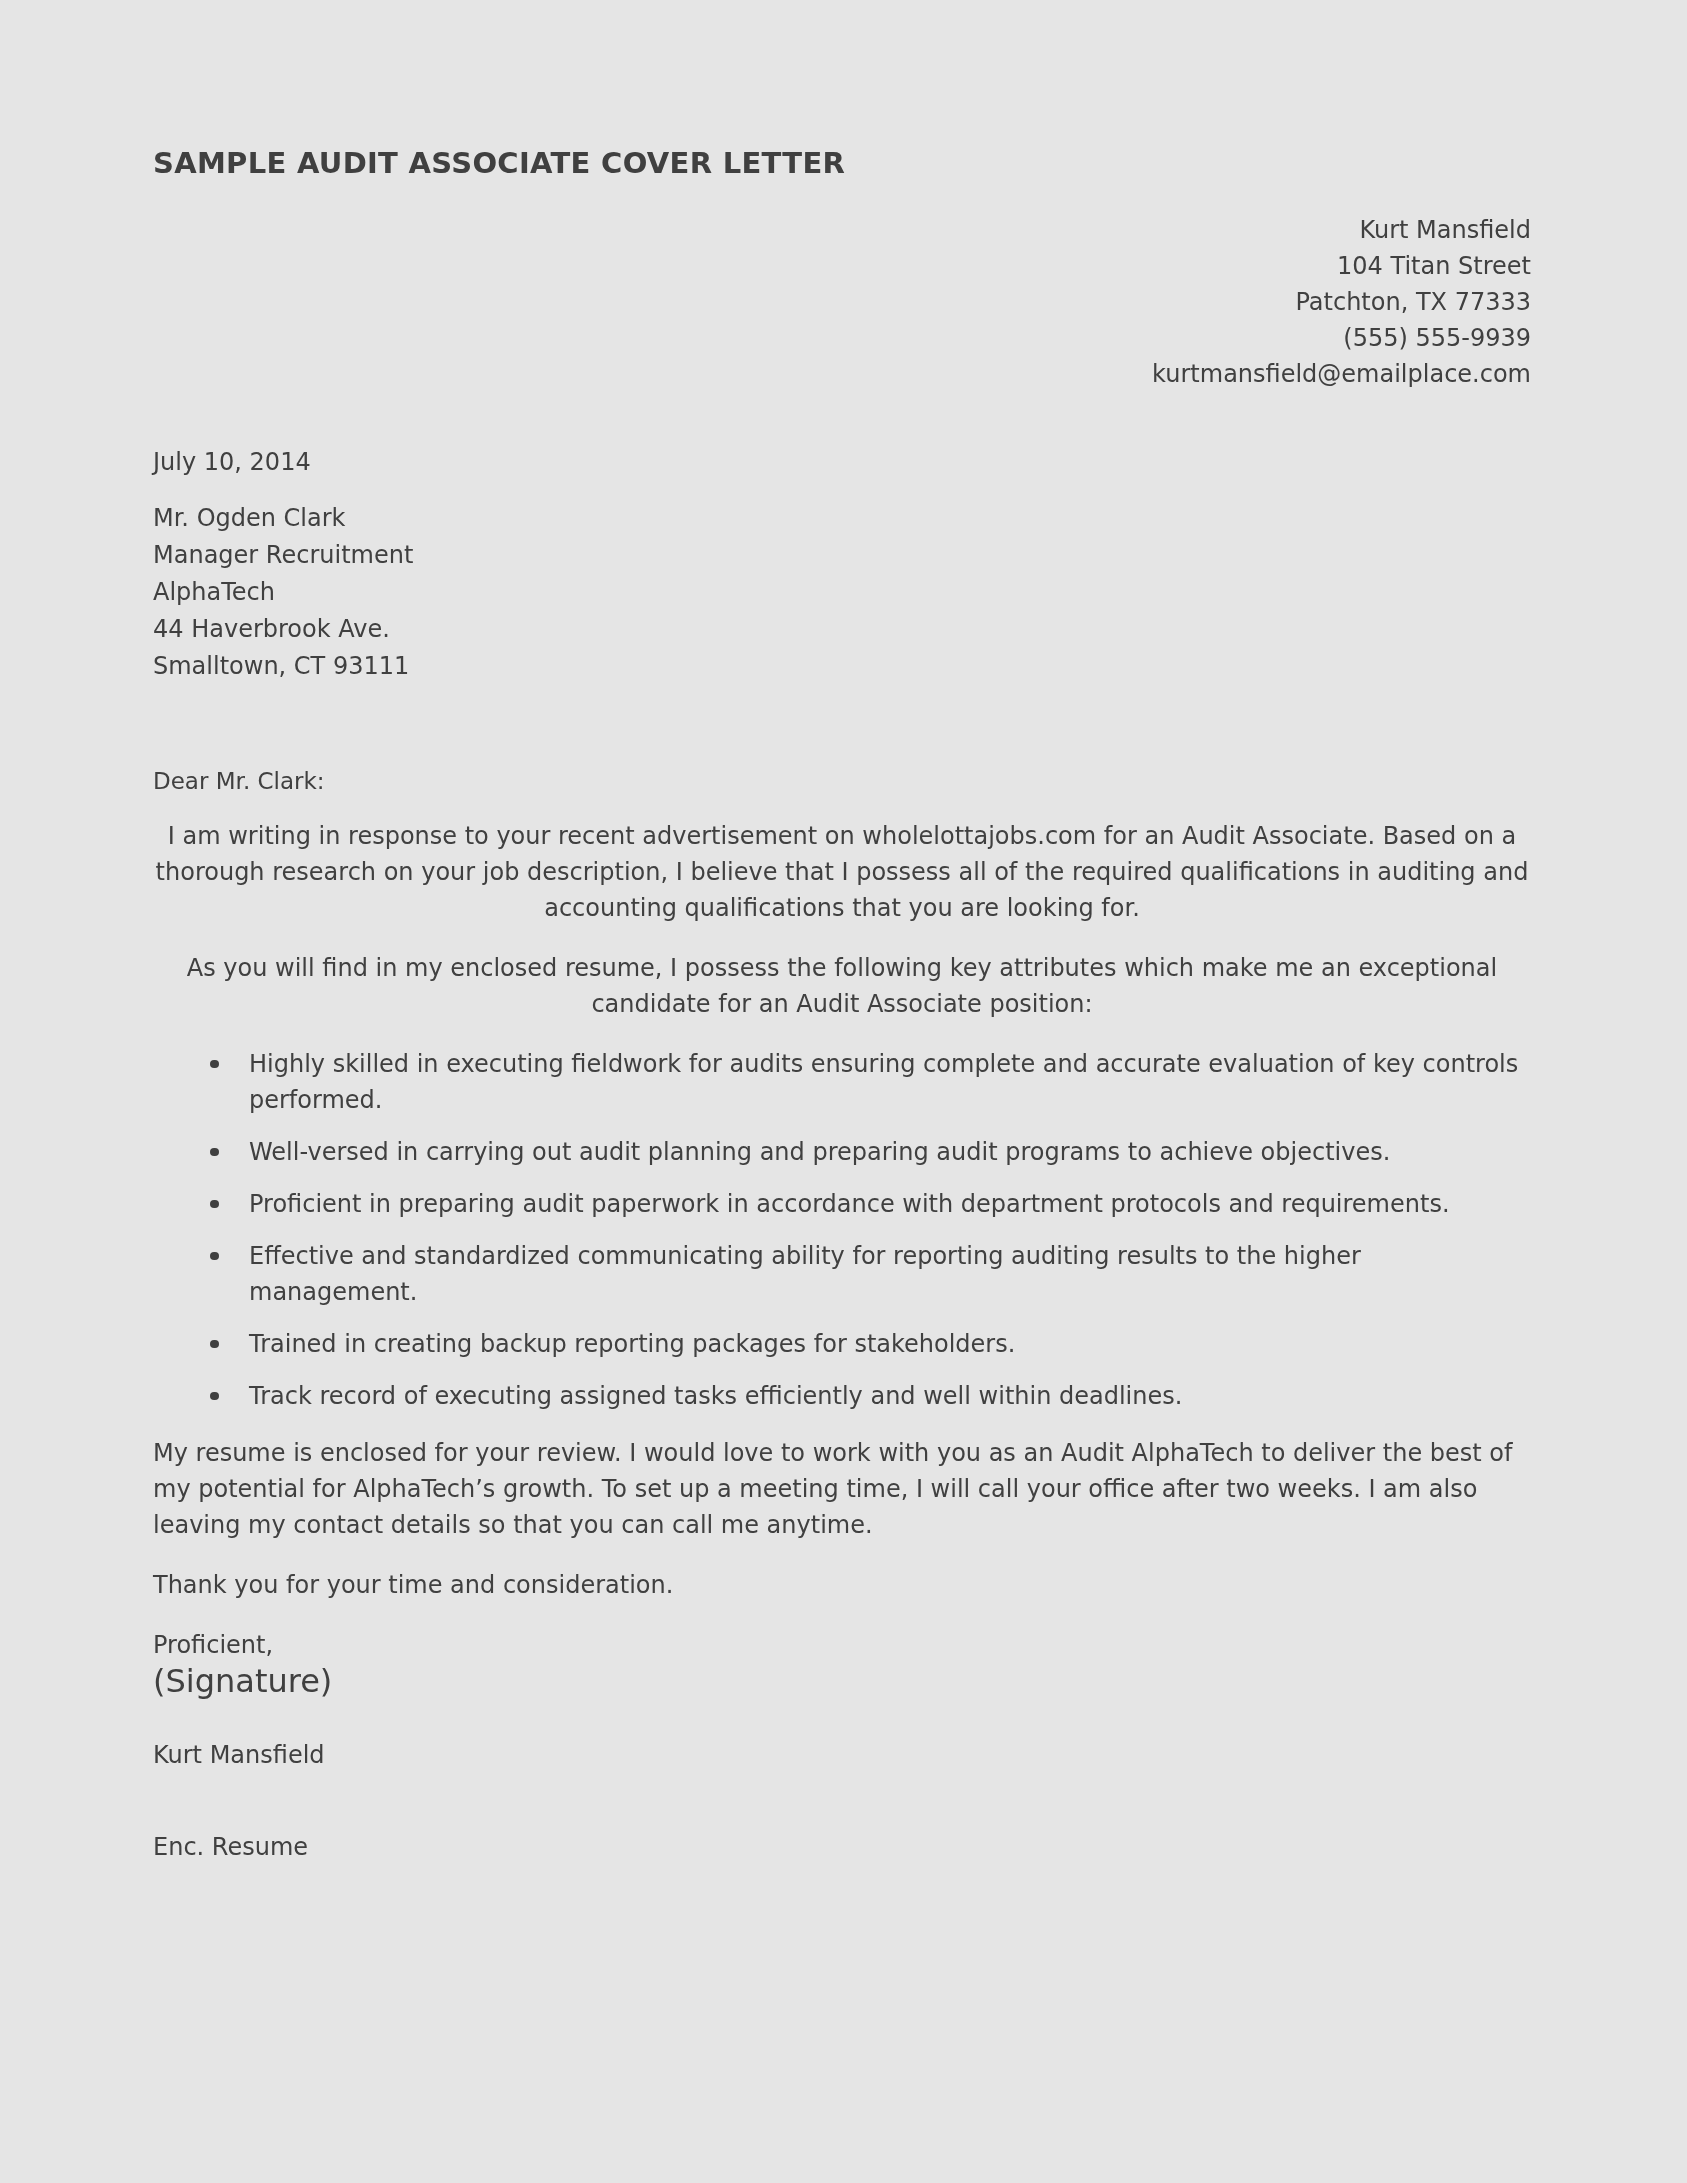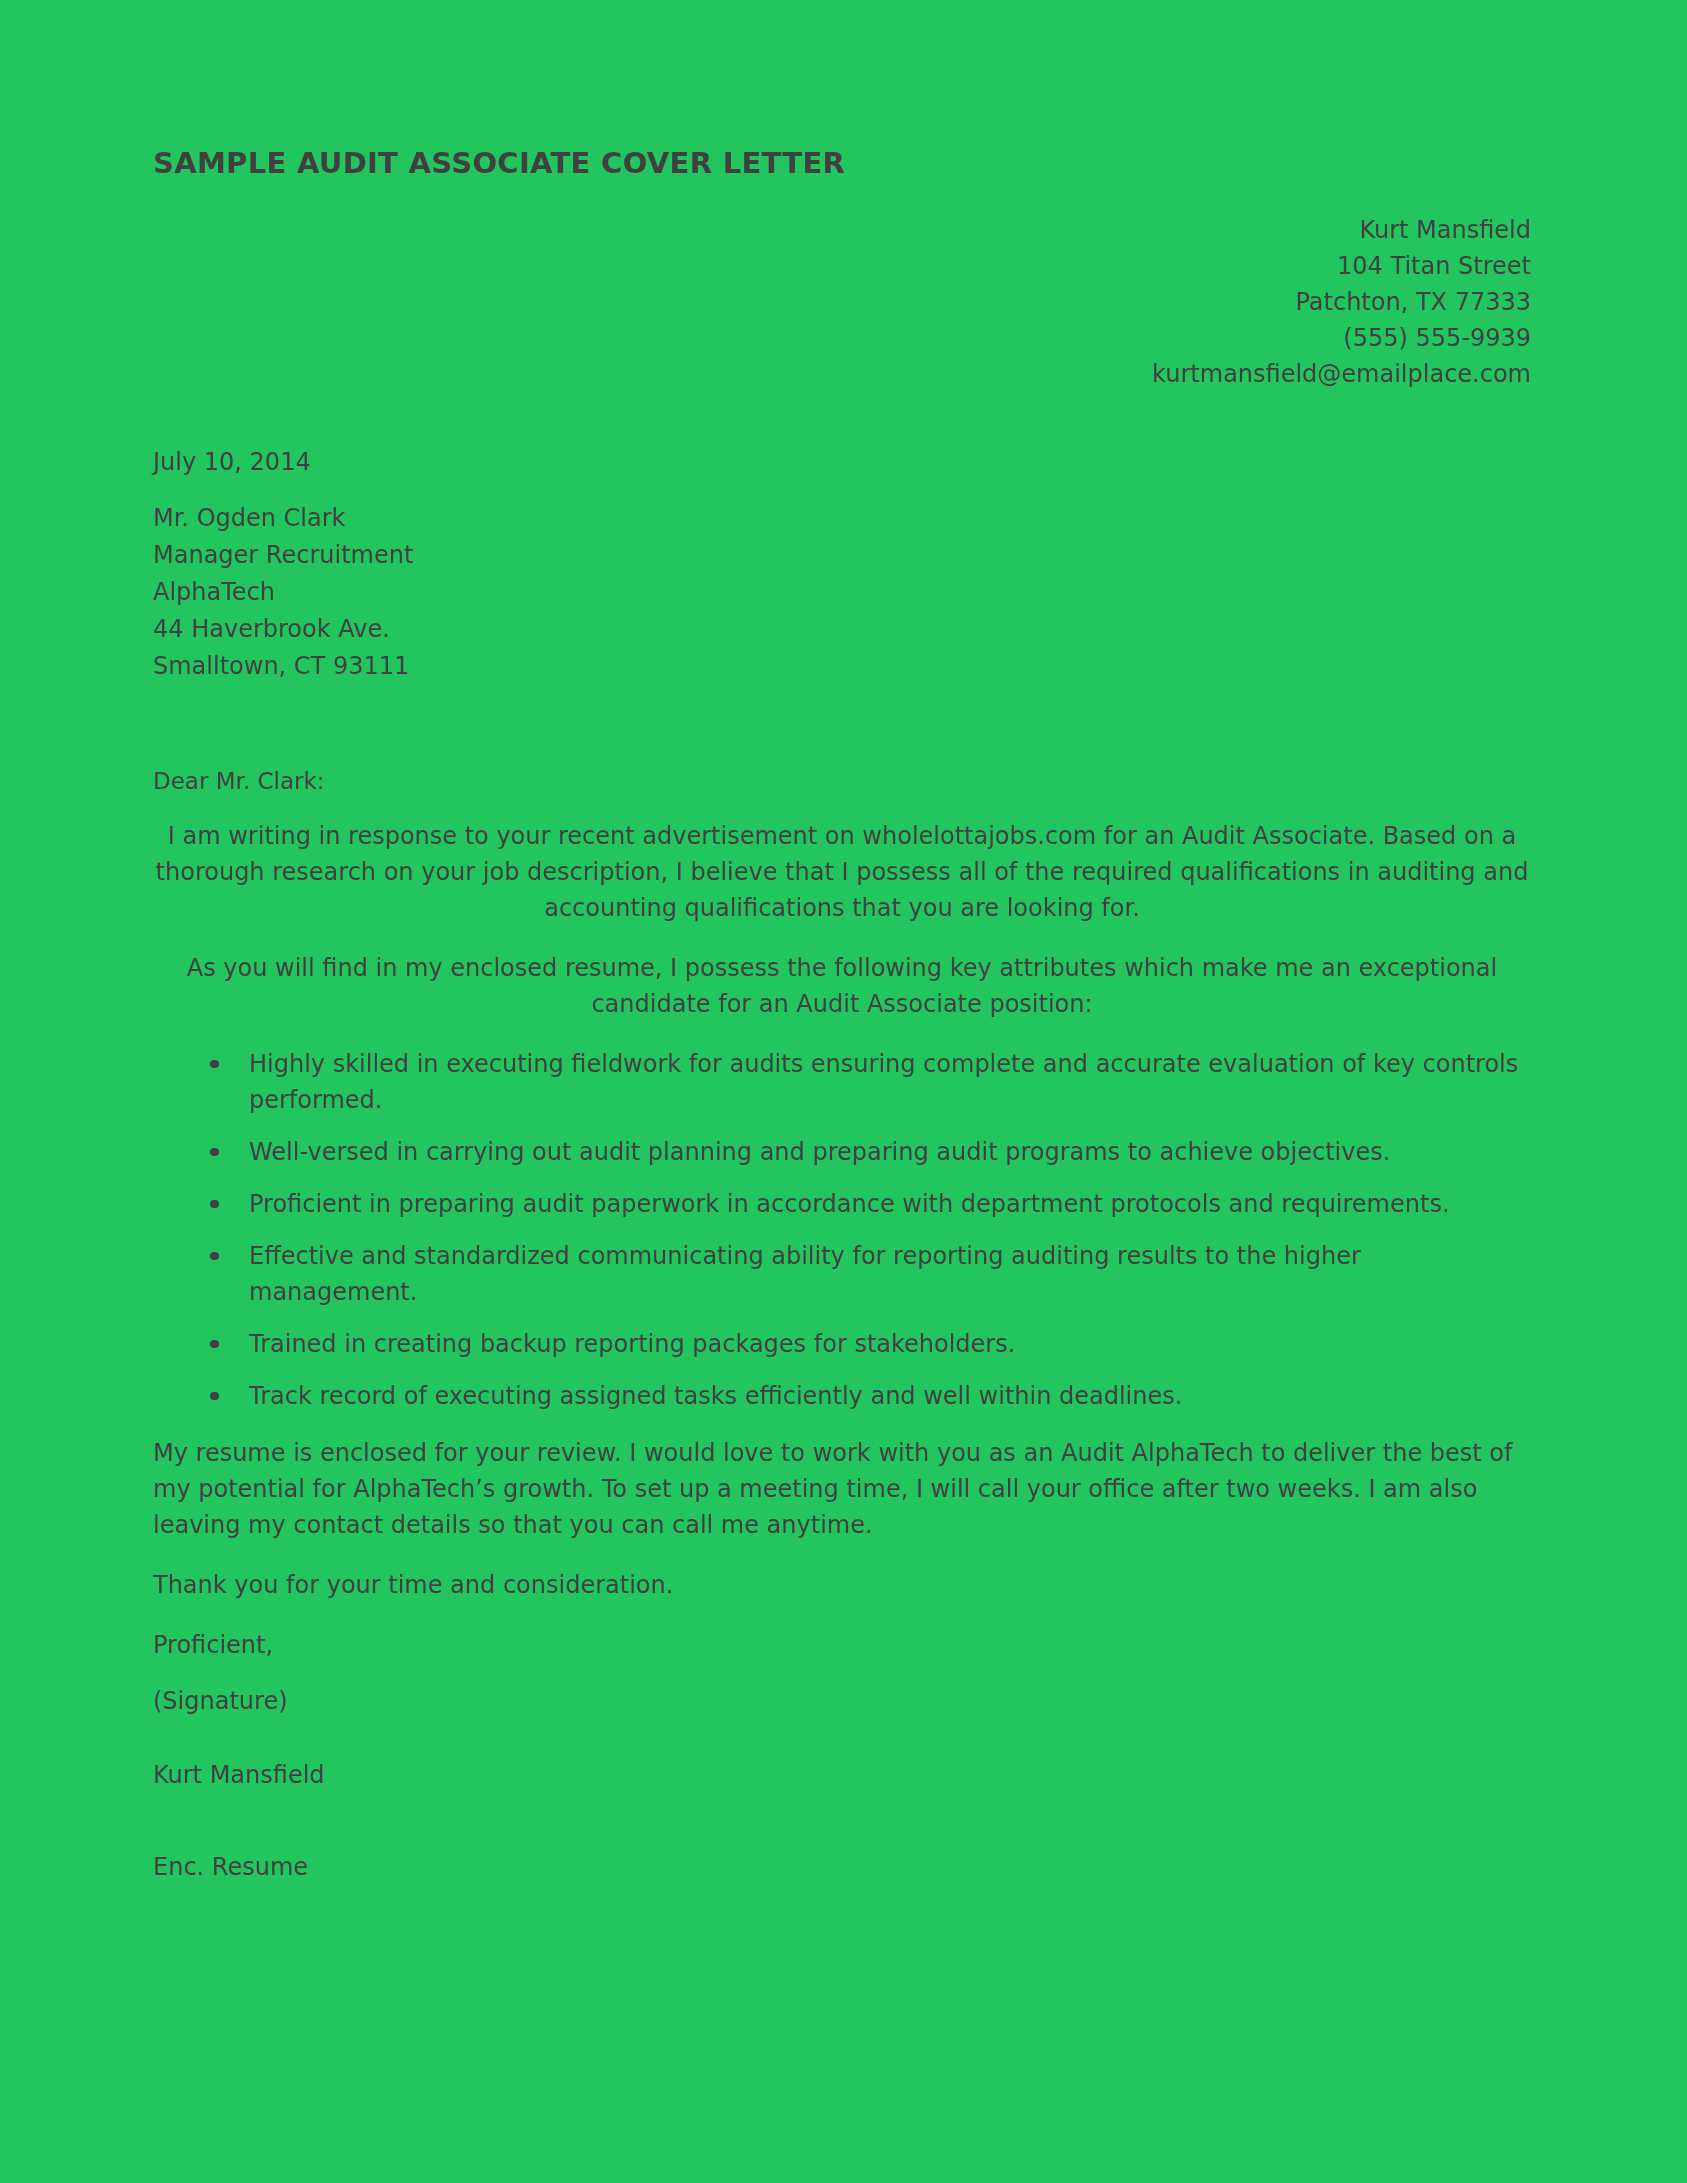--- a/index.html
+++ b/index.html
@@ -9,21 +9,21 @@
     background: #ffffff;
   }
   body {
     font-family: "DejaVu Sans", sans-serif;
     color: #404040;
   }
   .page {
     position: relative;
     width: 1687px;
     height: 2183px;
-    background: #22c55e;
+    background: #e5e5e5;
     box-sizing: border-box;
     overflow: hidden;
   }
   .content {
     position: absolute;
     left: 153px;
     top: 0;
     width: 1378px; 
   }
 
@@ -120,22 +120,21 @@
     line-height: 36px;
     color: #404040;
   }
   .sign-off {
     margin-top: 20px;
     font-size: 24px;
     line-height: 36px;
     color: #404040;
   }
   .signature-placeholder {
-    margin-top: 20px;
-    font-size: 24px;
+    font-size: 32px;
     line-height: 36px;
     color: #404040;
   }
   .signer-name {
     margin-top: 38px;
     font-size: 24px;
     line-height: 36px;
     color: #404040;
   }
   .enclosure {

